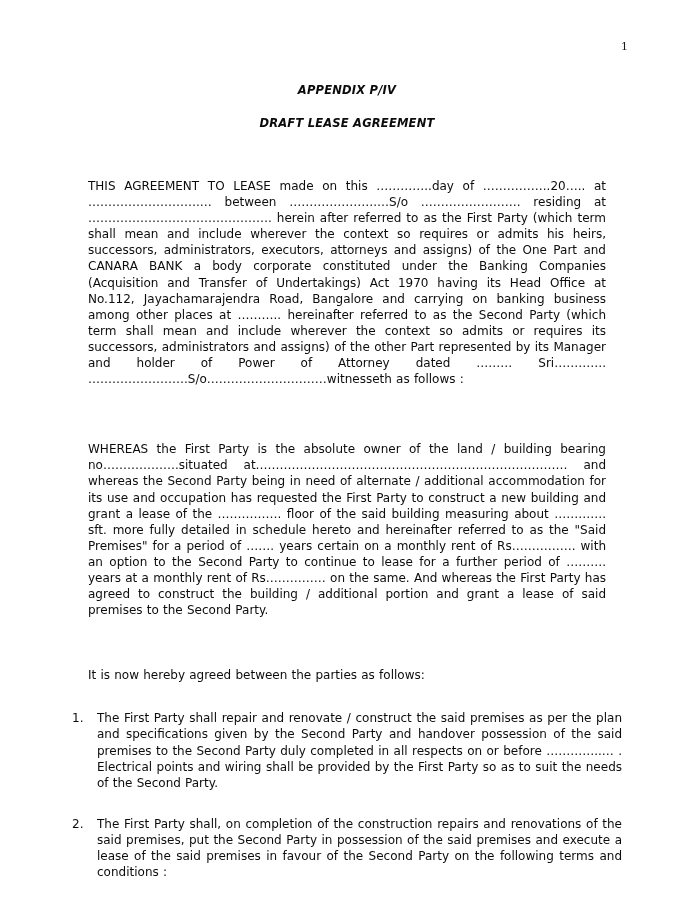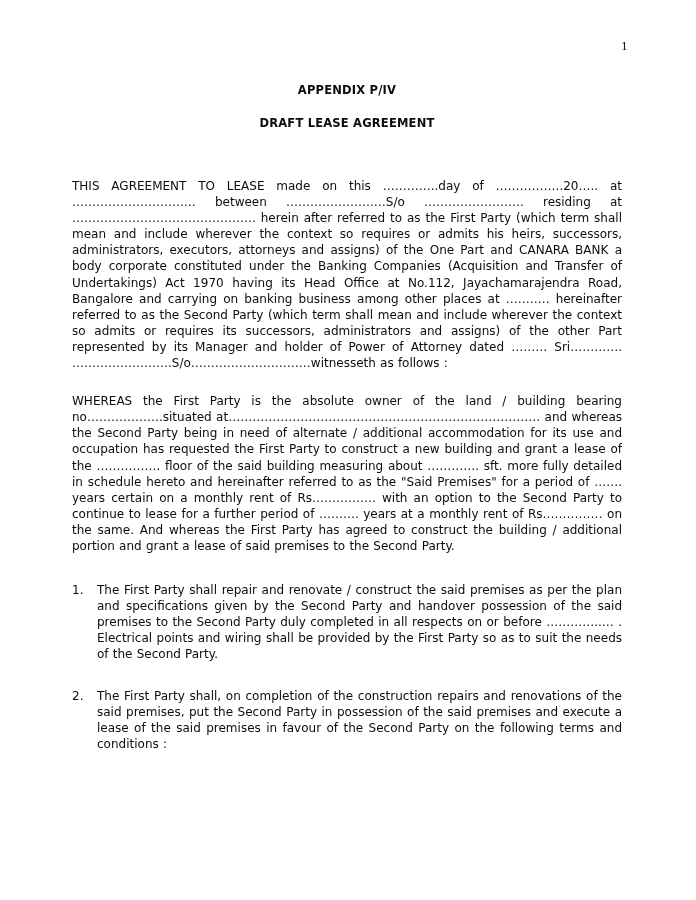--- a/index.html
+++ b/index.html
@@ -33,26 +33,27 @@
     top: 82px;
     width: 550px;
   }
   .heading {
     text-align: center;
     font-size: 11.5px;
     line-height: 16px;
     font-weight: bold;
     letter-spacing: 0.2px;
     margin: 0;
+    font-style: italic;
   }
   .heading.first { margin-bottom: 17px; }
   .heading.second { margin-bottom: 47px; }
 
   p.body {
-    margin: 0;
+    margin: 16px;
     font-size: 12px;
     line-height: 16.1px;
     text-align: justify;
     text-justify: inter-word;
     word-spacing: 0.4px;
   }
 
   .gap-lg { height: 22px; }
   .gap-md { height: 17px; }
   .gap-sm { height: 11px; }
@@ -96,20 +97,21 @@
     <div class="heading second">DRAFT LEASE AGREEMENT</div>
 
     <p class="body">THIS AGREEMENT TO LEASE made  on  this …………..day  of           ……………..20….. at  ……………………….…    between   ………………….…S/o  ……………………. residing at ………………………………………. herein after referred to as the  First  Party    (which   term shall mean and include wherever the context so  requires  or admits his  heirs,  successors,  administrators,  executors, attorneys and assigns) of the One  Part  and  CANARA  BANK a body  corporate  constituted  under  the  Banking Companies (Acquisition and Transfer of Undertakings) Act  1970  having its Head Office at No.112, Jayachamarajendra Road, Bangalore and carrying on   banking   business among  other  places  at         ……….. hereinafter referred  to  as  the  Second Party (which term shall mean and include wherever the  context  so admits  or  requires  its successors,  administrators   and assigns) of the other Part represented by  its  Manager and     holder     of     Power     of     Attorney     dated     ………          Sri…………. …………………….S/o…………………………witnesseth as follows :</p>
 
     <div class="gap-lg"></div>
 
     <p class="body"> WHEREAS  the  First  Party  is  the  absolute  owner  of  the    land  /  building  bearing no……………….situated           at…………………………………………………………………… and whereas the Second Party being in  need  of  alternate / additional accommodation for  its  use  and  occupation  has  requested the First Party to construct a  new  building and  grant a lease of the …………….  floor  of  the  said  building  measuring  about …………. sft.  more   fully detailed in schedule hereto and hereinafter referred  to  as the  "Said  Premises"  for  a  period  of  …….  years  certain  on  a  monthly  rent  of Rs……………. with an option  to  the Second Party to continue to lease for a  further period   of   ……….  years at a monthly rent of Rs……………   on the  same.  And whereas  the  First  Party  has  agreed  to construct the building  /  additional  portion and  grant a lease of said premises to the Second Party.</p>
 
     <div class="gap-md"></div>
 
+    <p class="body">It is now hereby agreed between the parties as follows:</p>
 
     <div class="gap-sm"></div>
 
     <ol class="terms">
       <li>
         <span class="marker">1.</span>
         <span>The First Party shall repair  and  renovate  /  construct the said premises as  per the plan  and  specifications given by the Second Party and handover possession of the  said premises to the Second Party duly completed  in  all respects on or before …………..… . Electrical  points  and wiring shall be provided by the First Party so as to           suit the needs of the Second Party.</span>
       </li>
       <li>
         <span class="marker">2.</span>

